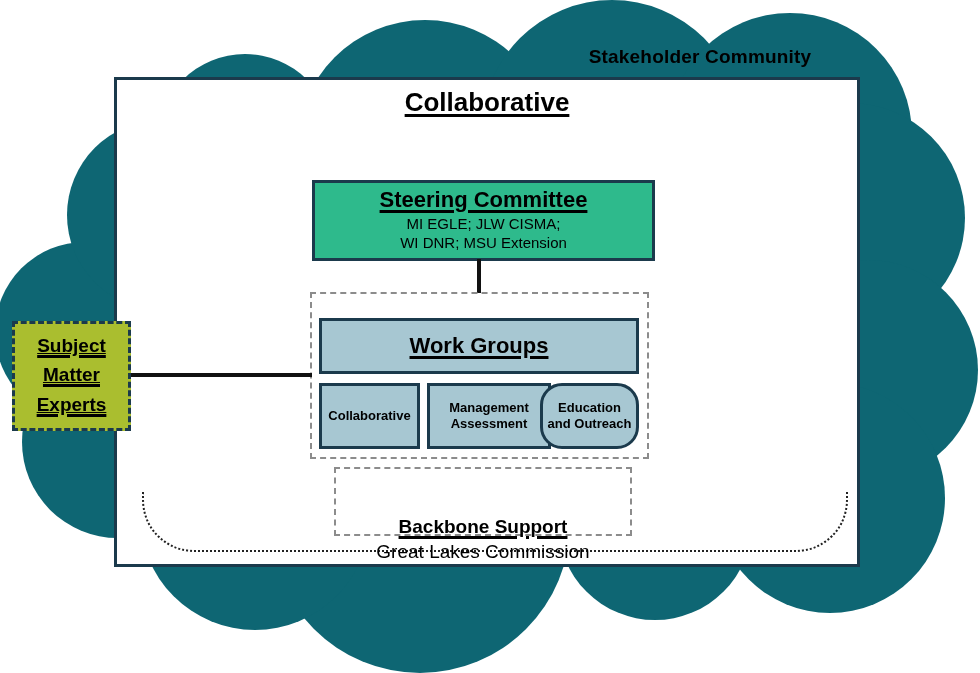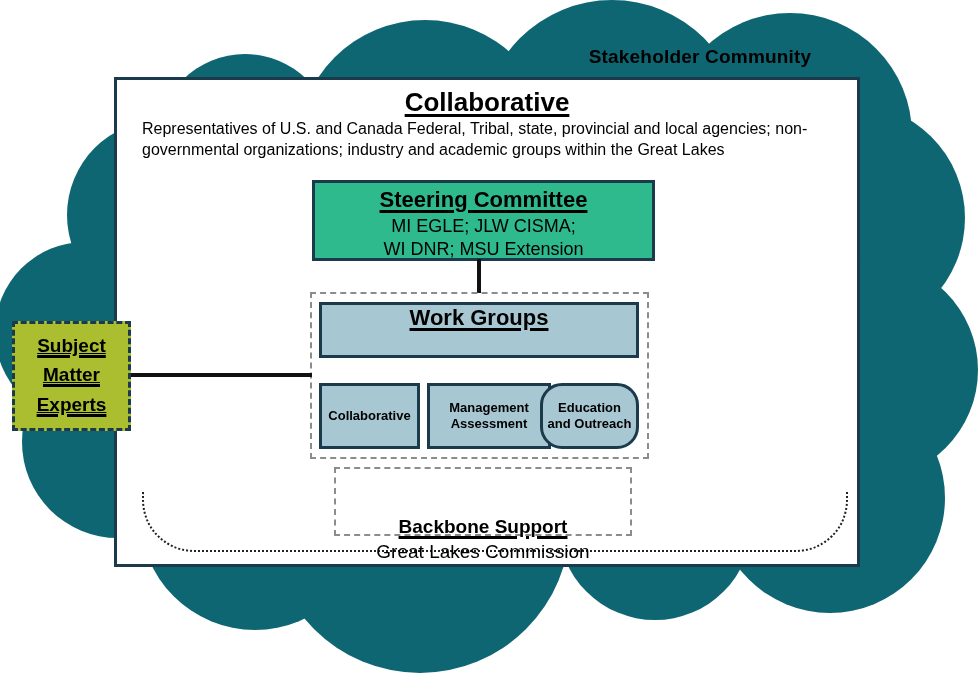--- a/index.html
+++ b/index.html
@@ -38,32 +38,32 @@
   .collab-desc span{display:block;}
   .steering-box{
     position:absolute;left:195px;top:100px;width:343px;height:81px;
     background:var(--steering-bg);border:3px solid var(--box-border);
     box-sizing:border-box;text-align:center;padding-top:4px;
   }
   .steering-title{
     font-size:22px;font-weight:bold;text-decoration:underline;
     text-decoration-thickness:2.5px;text-underline-offset:3px;margin-bottom:2px;
   }
-  .steering-line{font-size:18px;line-height:1.25;}
+  .steering-line{font-size:15px;line-height:1.25;}
   .v-connector{
     position:absolute;left:360px;top:179px;width:4px;height:34px;background:#111;
   }
   .wg-container{
     position:absolute;left:193px;top:212px;width:339px;height:167px;
     border:2px dashed var(--dashed-border);box-sizing:border-box;background:transparent;
   }
   .wg-box{
-    position:absolute;left:7px;top:8px;width:320px;height:56px;
+    position:absolute;left:7px;top:24px;width:320px;height:56px;
     background:var(--workgroup-bg);border:3px solid var(--box-border);
-    box-sizing:border-box;display:flex;justify-content:center;
+    box-sizing:border-box;display:flex;align-items:center;justify-content:center;
   }
   .wg-title{
     font-size:22px;font-weight:bold;text-decoration:underline;
     text-decoration-thickness:2.5px;text-underline-offset:3px;
   }
   .sub-box{
     position:absolute;top:89px;height:66px;
     background:var(--workgroup-bg);border:3px solid var(--box-border);
     box-sizing:border-box;display:flex;align-items:center;justify-content:center;
     font-size:13px;font-weight:bold;text-align:center;line-height:1.2;padding:2px;
@@ -121,24 +121,20 @@
     <circle class="cloud-part" cx="162" cy="215" r="95"></circle>
     <rect class="cloud-part" x="130" y="80" width="730" height="480"></rect>
   </svg>
 
   <div class="label-stakeholder">Stakeholder Community</div>
 
   <div class="main-box">
 
     <div class="collab-title">Collaborative</div>
 
-    <div class="collab-desc">
-      <span>Representatives of U.S. and Canada Federal, Tribal, state, provincial and local agencies; non-</span>
-      <span>governmental organizations; industry and academic groups within the Great Lakes</span>
-    </div>
 
     <div class="steering-box">
       <div class="steering-title">Steering Committee</div>
       <div class="steering-line">MI EGLE; JLW CISMA;</div>
       <div class="steering-line">WI DNR; MSU Extension</div>
     </div>
 
     <div class="v-connector"></div>
 
     <div class="wg-container">

